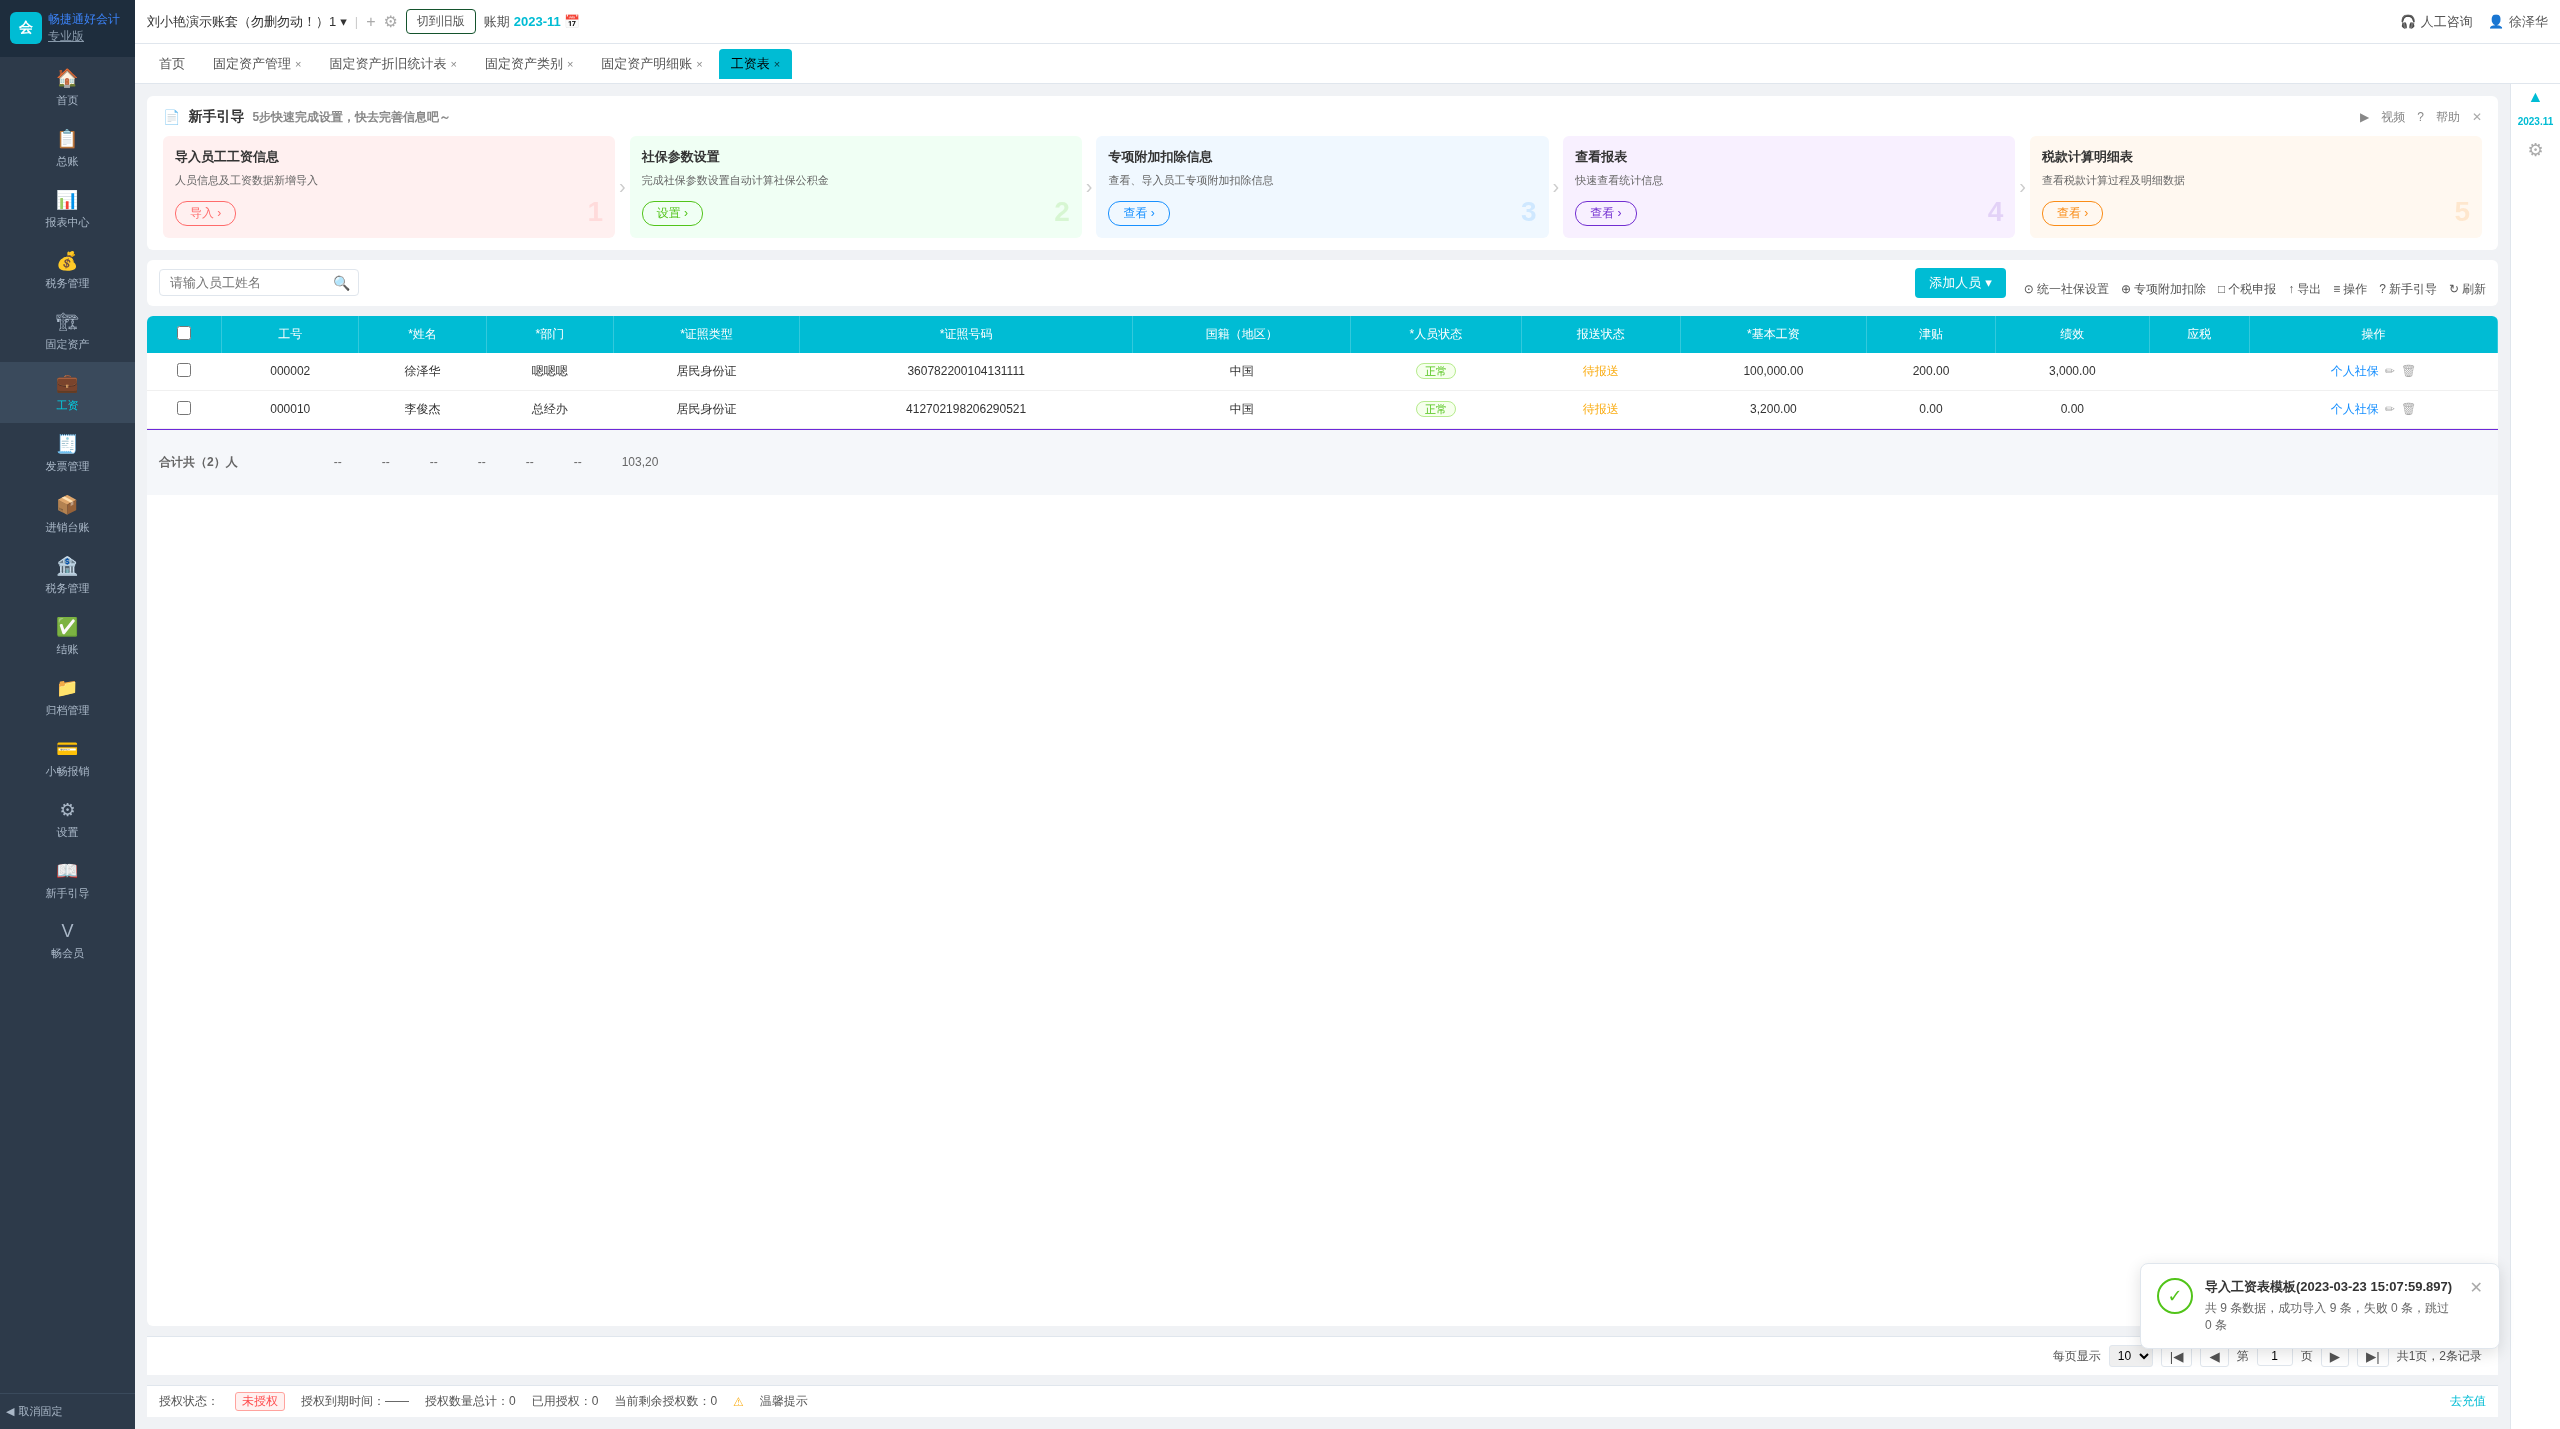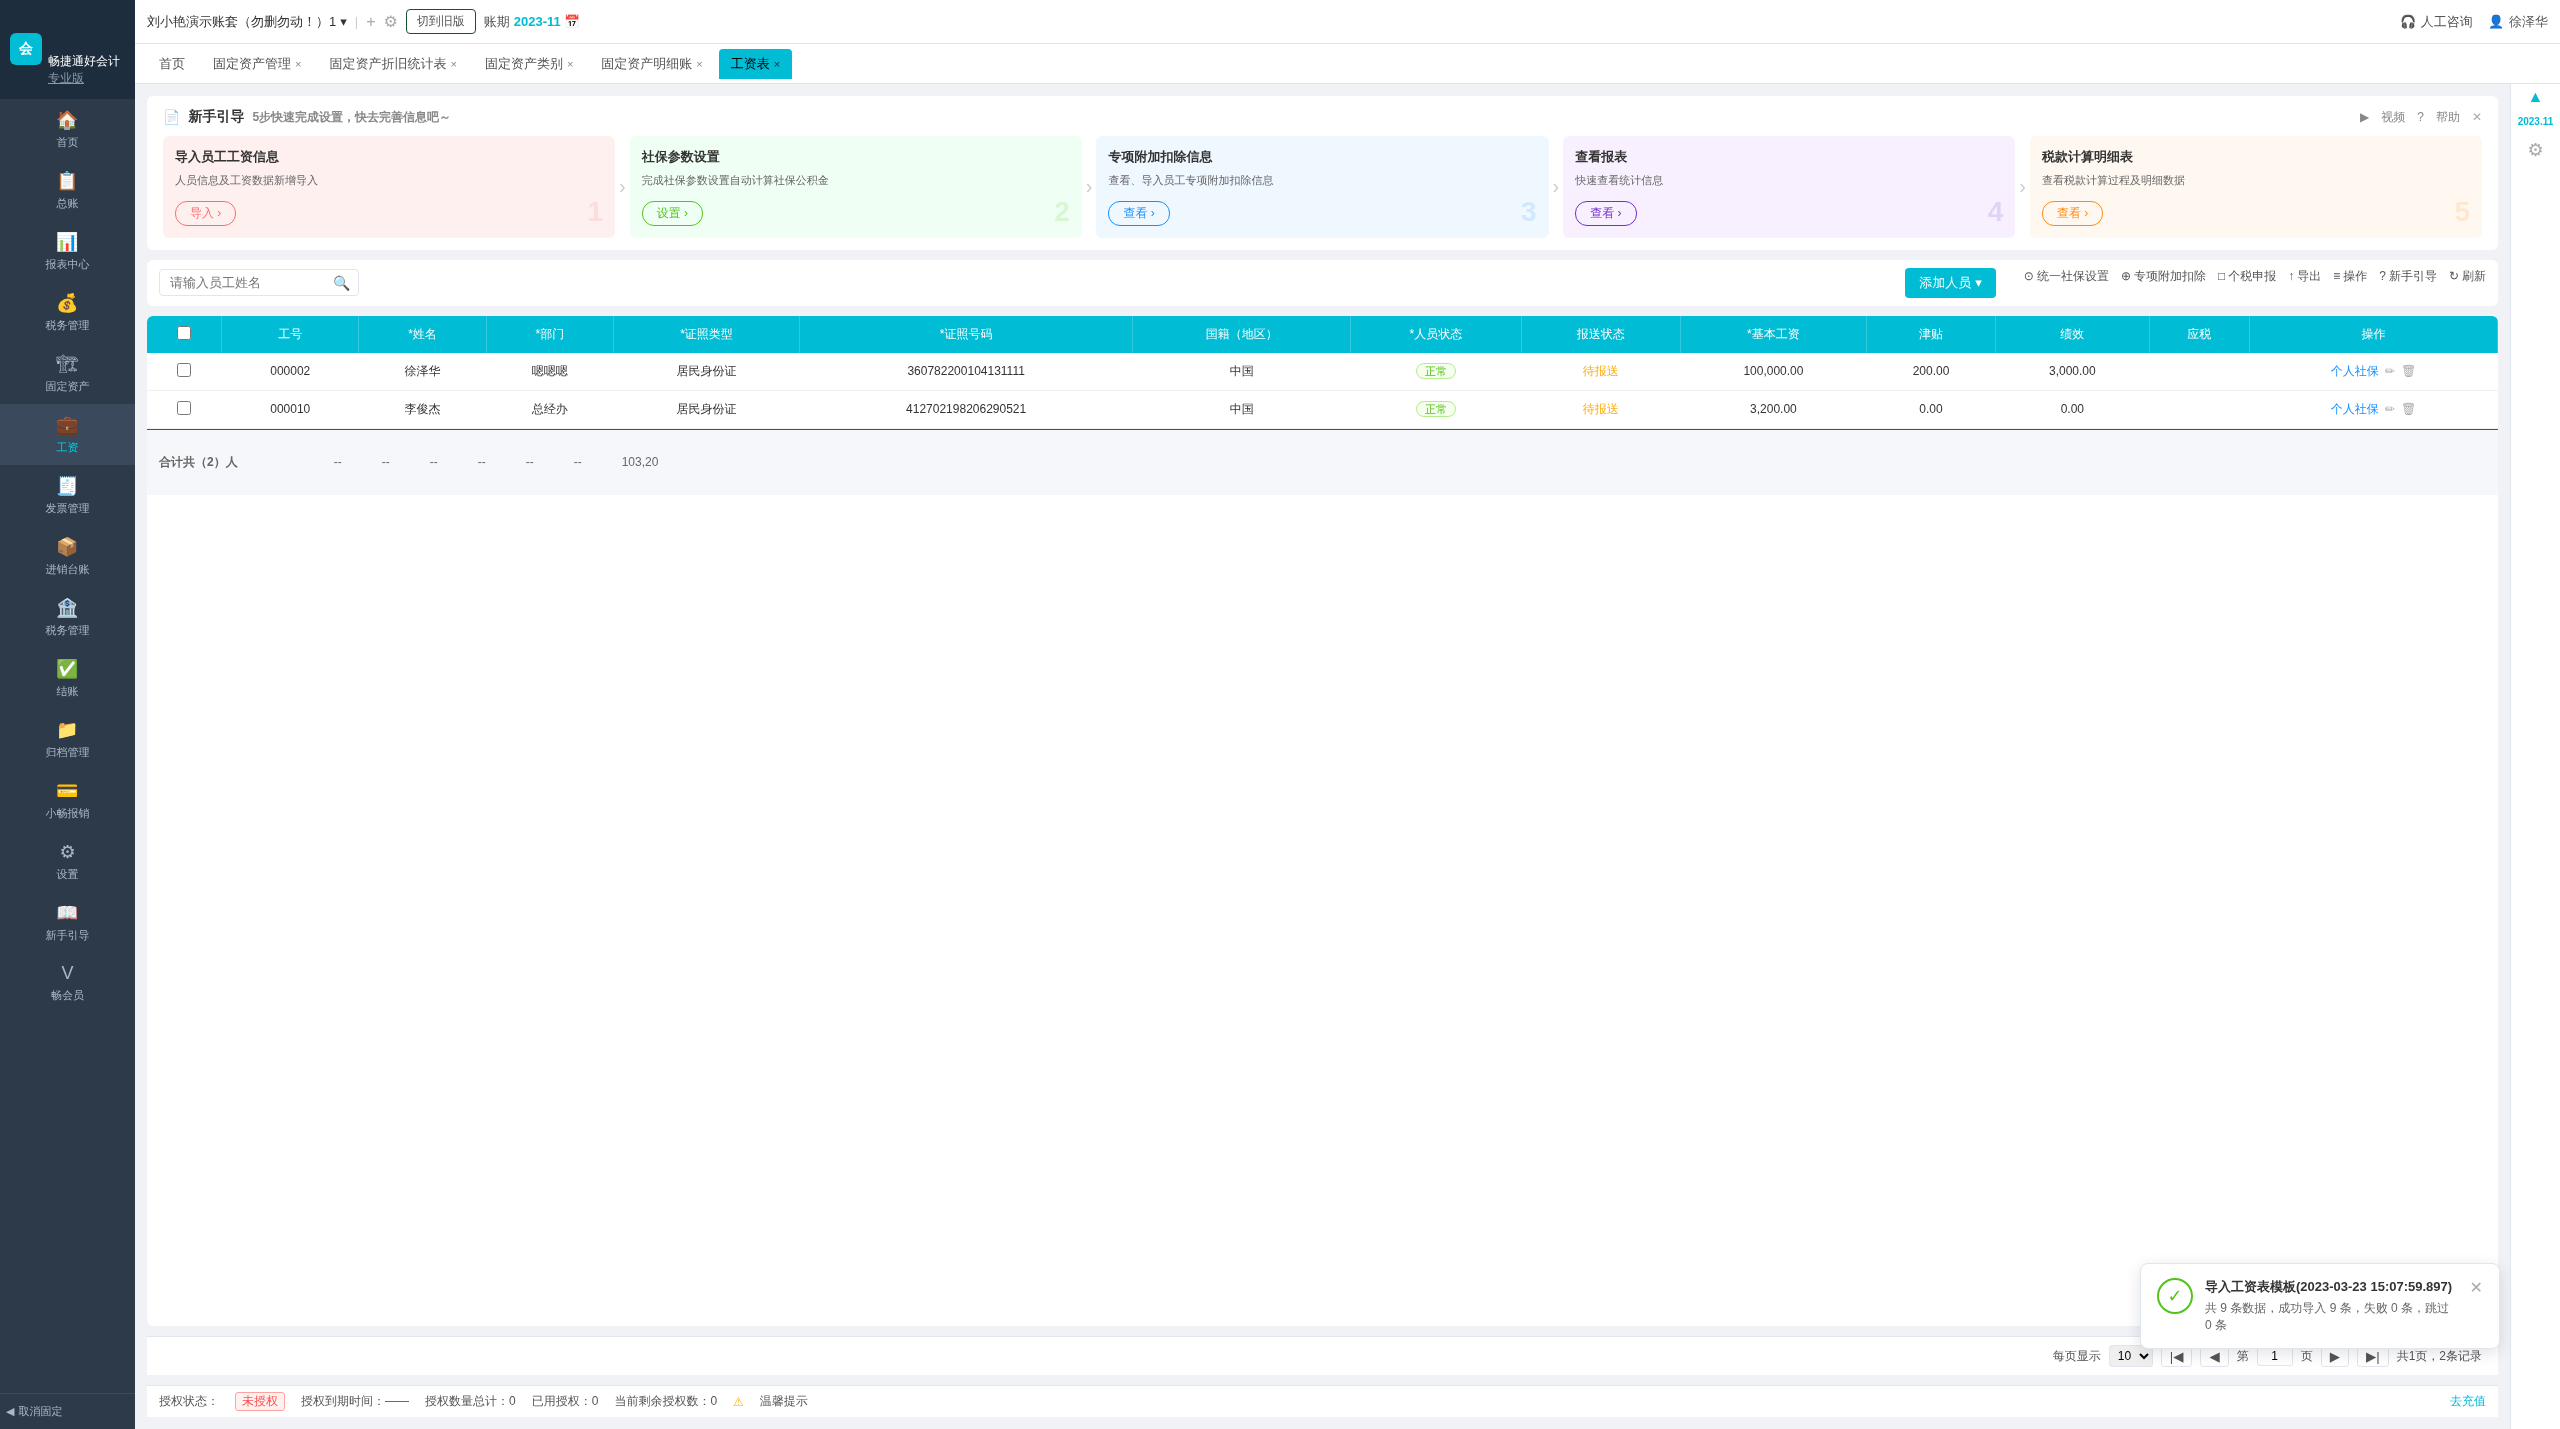--- a/index.html
+++ b/index.html
@@ -22,21 +22,21 @@
       background: #1e2d3d;
       cursor: pointer;
     }
     .logo-icon {
       width: 32px; height: 32px;
       background: #00bcd4;
       border-radius: 6px;
       display: flex; align-items: center; justify-content: center;
       color: white; font-weight: bold; font-size: 14px;
     }
-    .logo-text { color: #ffffff; font-size: 12px; line-height: 1.3; margin-top: 42px; }
+    .logo-text { color: #3b82f6; font-size: 12px; line-height: 1.3; }
     .logo-sub { color: #8899aa; font-size: 12px; text-decoration: underline; }
     .sidebar-nav { flex: 1; overflow-y: auto; }
     .sidebar-item {
       display: flex; flex-direction: column; align-items: center;
       padding: 10px 6px; cursor: pointer; color: #aab8c8;
       transition: background 0.2s; gap: 4px;
     }
     .sidebar-item.active { background: #3a4a5c; color: #00d4e8; }
     .sidebar-item .si-icon { font-size: 18px; }
     .sidebar-item .si-label { font-size: 11px; }
@@ -513,21 +513,21 @@
     <button class="guide-step-btn btn-orange">查看 ›</button>
   </div>
           </div>
       </div>
 
       <div class="toolbar">
         <div class="search-wrap">
           <input class="search-input" type="text" placeholder="请输入员工姓名" style="">
           <span class="search-icon-inner">🔍</span>
         </div>
-        <div style="margin-left:auto;display:flex;align-items:flex-start;gap:28px;">
+        <div style="margin-left:auto;display:flex;align-items:flex-end;gap:18px;">
           <button class="add-person-btn">
             <span>添加人员</span>
             <span>▾</span>
           </button>
           <div class="toolbar-actions">
 
           <div class="toolbar-action">
                 <span>⊙</span>
                 <span>统一社保设置</span>
               </div>

